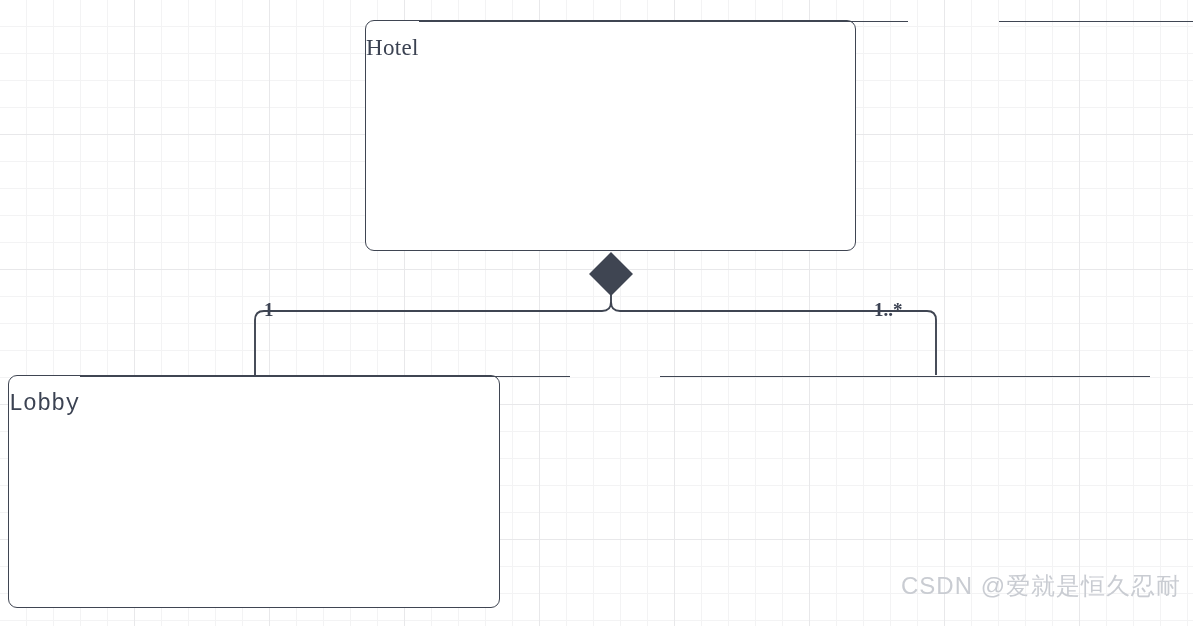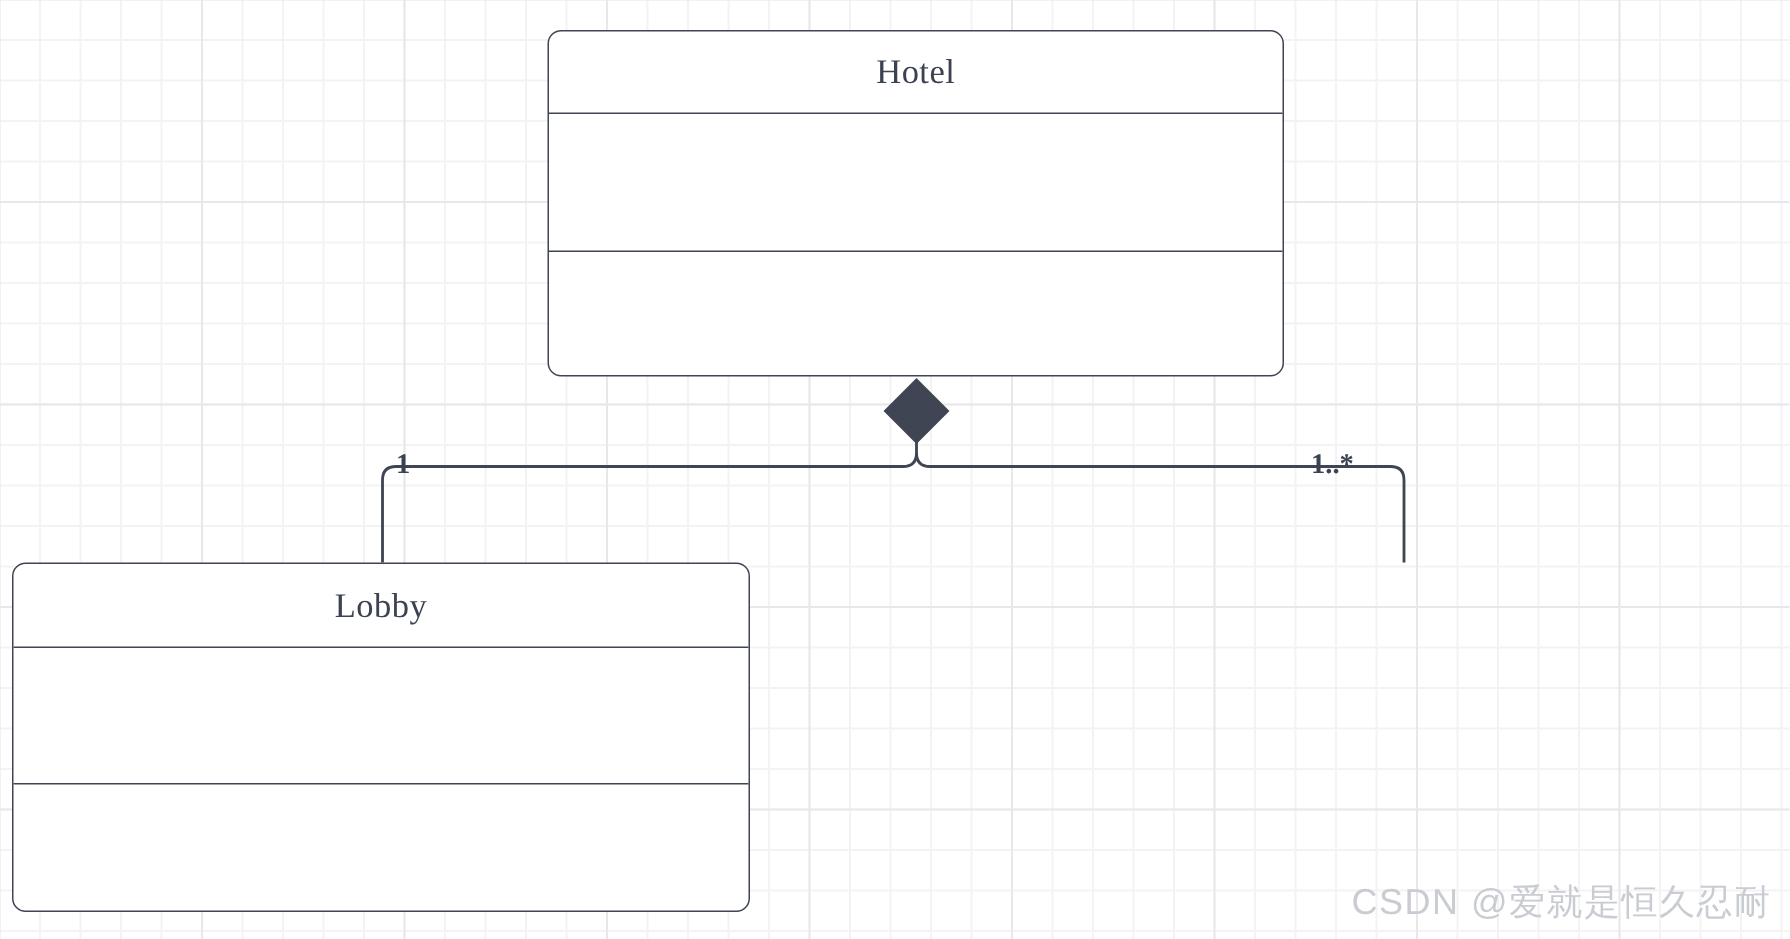--- a/index.html
+++ b/index.html
@@ -31,21 +31,21 @@
   }
 
   
   .uml-class {
     position: absolute;
     box-sizing: border-box;
     background: #ffffff;
     border: 1.6px solid #3f4552;
     border-radius: 9px;
     display: flex;
-    flex-direction: column;
+    flex-direction: row;
   }
   .uml-title {
     display: flex;
     align-items: center;
     justify-content: center;
     color: #3b4252;
     font-size: 23px;
     font-family: "Liberation Serif", serif;
     letter-spacing: 0.3px;
     white-space: nowrap;
@@ -79,21 +79,21 @@
     font-size: 19px;
     font-weight: bold;
     white-space: nowrap;
     line-height: 1;
   }
 
   
   #watermark {
     position: absolute;
     right: 12px;
-    bottom: 9px;
+    bottom: 24px;
     color: #c9ccd2;
     font-size: 24px;
     font-family: "Liberation Sans", sans-serif;
     white-space: nowrap;
     letter-spacing: 1px;
     pointer-events: none;
   }
 </style>
 </head>
 <body>
@@ -113,21 +113,21 @@
 
   <div class="uml-class" style="left:365px; top:20px; width:491px; height:231px;">
     <div class="uml-title" style="height:54px;">Hotel</div>
     <div class="uml-divider"></div>
     <div class="uml-compartment" style="height:91px; flex:0 0 91px;"></div>
     <div class="uml-divider"></div>
     <div class="uml-compartment"></div>
   </div>
 
   <div class="uml-class" style="left:8px; top:375px; width:492px; height:233px;">
-    <div class="uml-title" style="height:55px;">Lobby</div>
+    <div class="uml-title" style="height:55px;font-family:Liberation Mono, monospace;">Lobby</div>
     <div class="uml-divider"></div>
     <div class="uml-compartment" style="height:90px; flex:0 0 90px;"></div>
     <div class="uml-divider"></div>
     <div class="uml-compartment"></div>
   </div>
 
 
   <div class="multiplicity" style="left:264px; top:300px;">1</div>
 
   <div class="multiplicity" style="left:874px; top:300px;">1..*</div>

